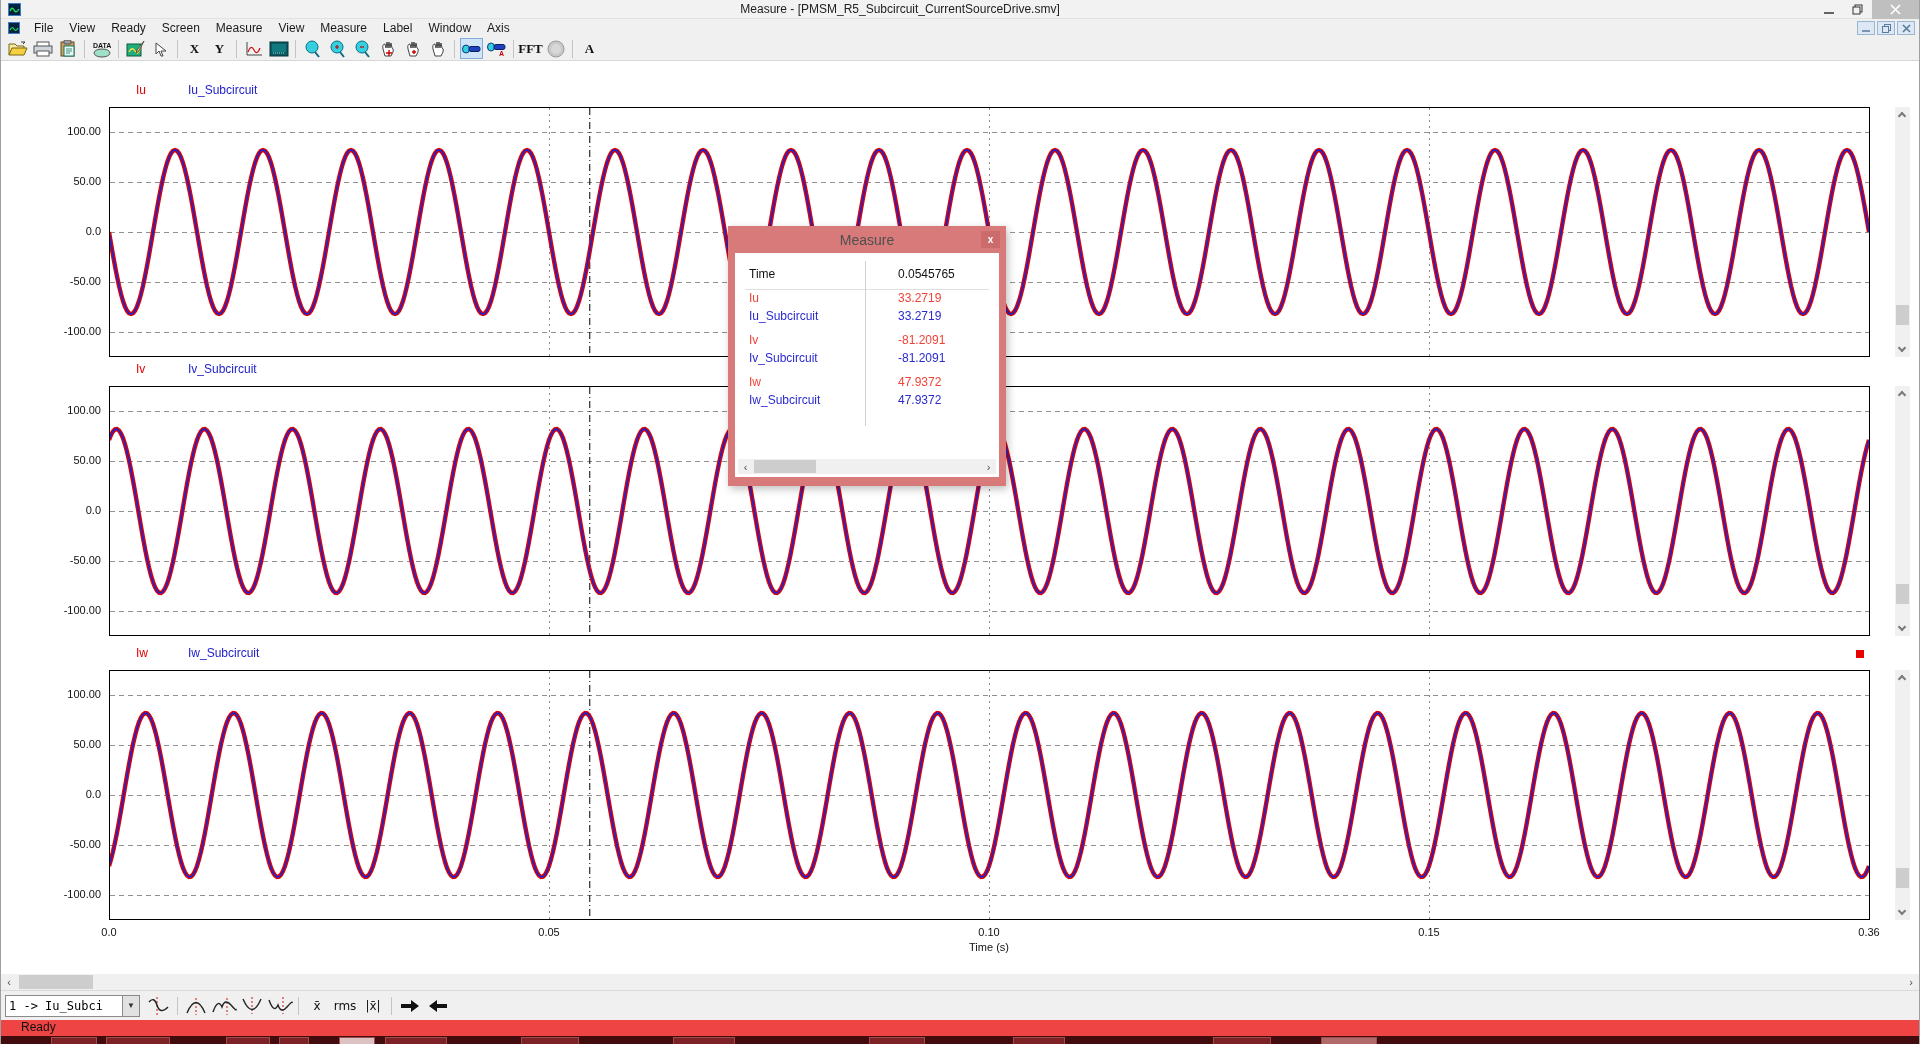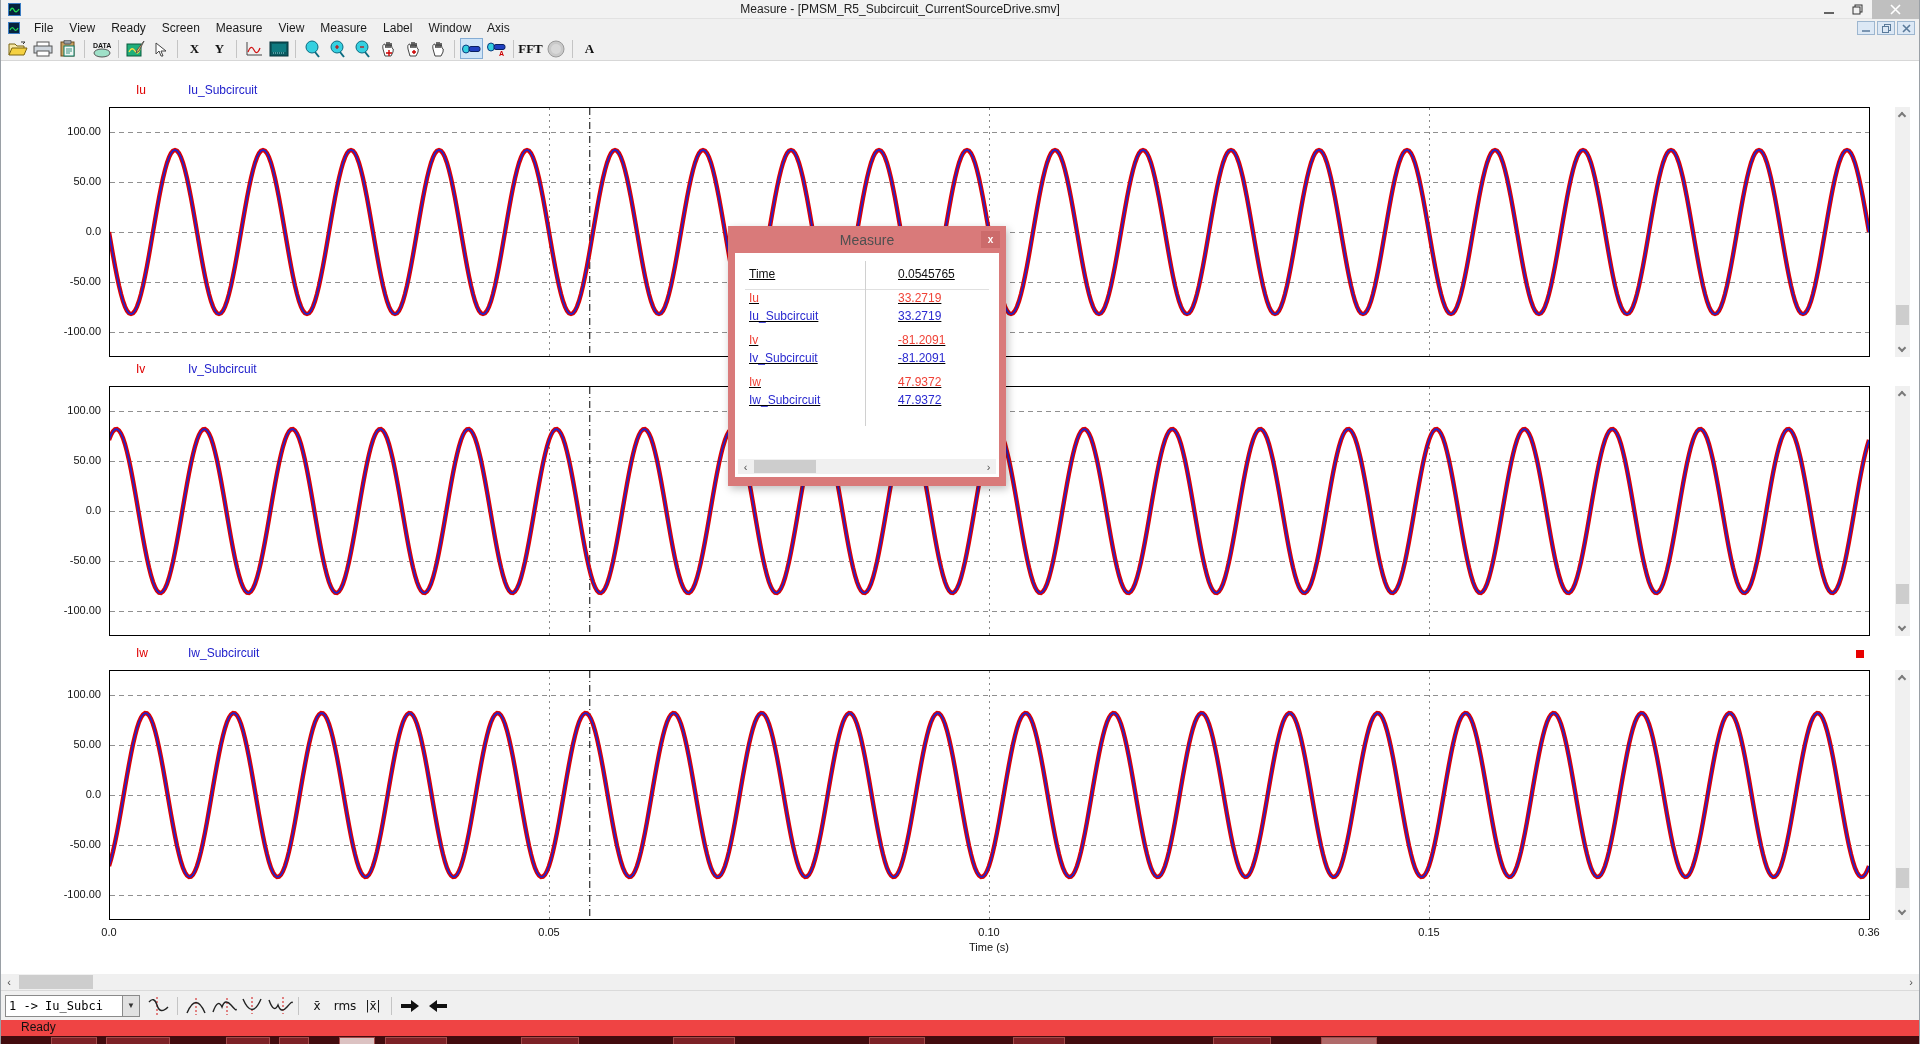--- a/index.html
+++ b/index.html
@@ -53,21 +53,21 @@
 
   
   #measure-dlg { position:absolute; left:727px; top:226px; width:278px; height:260px;
     background:#d97a7a; box-shadow:2px 3px 8px rgba(0,0,0,.25); }
   #measure-title { height:27px; display:flex; align-items:center; justify-content:center;
     color:#4f4f4f; font-size:14px; }
   #measure-close { position:absolute; right:6px; top:5px; width:19px; height:17px; background:#cc6b6b;
     color:#fff; font-size:10px; font-weight:bold; display:flex; align-items:center; justify-content:center; }
   #measure-body { position:absolute; left:7px; top:27px; right:7px; bottom:9px; background:#fff; overflow:hidden; }
   #measure-rows { position:absolute; left:0; top:12px; right:0; }
-  .m-group { margin-bottom:6px;text-decoration:underline; }
+  .m-group { margin-bottom:6px; }
   .m-row { display:flex; font-size:12px; padding:2px 0 2px 14px; }
   .m-row .m-label { width:116px; }
   .m-row .m-val { padding-left:16px;margin-left:17px; }
   #m-divider { position:absolute; left:130px; top:8px; height:165px; width:1px; background:#d0d0d0; }
   #m-hsep { position:absolute; left:10px; right:10px; top:36px; height:1px; background:#e0e0e0; }
   #m-scroll { position:absolute; left:3px; right:3px; bottom:3px; height:15px; background:#f0f0f0; }
   #m-scroll .sb-arrow { position:absolute; top:0; width:15px; height:15px; color:#505050; font-size:11px;
     display:flex; align-items:center; justify-content:center; }
   #m-thumb { position:absolute; left:16px; top:1px; width:62px; height:13px; background:#cdcdcd; }
 

